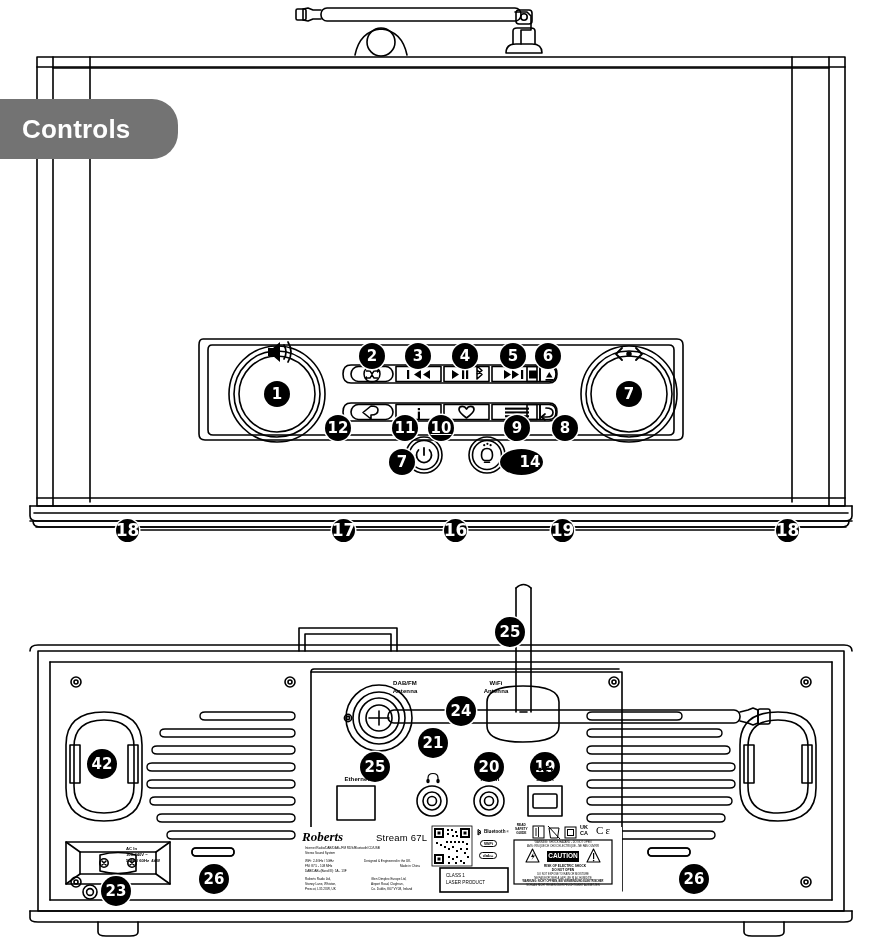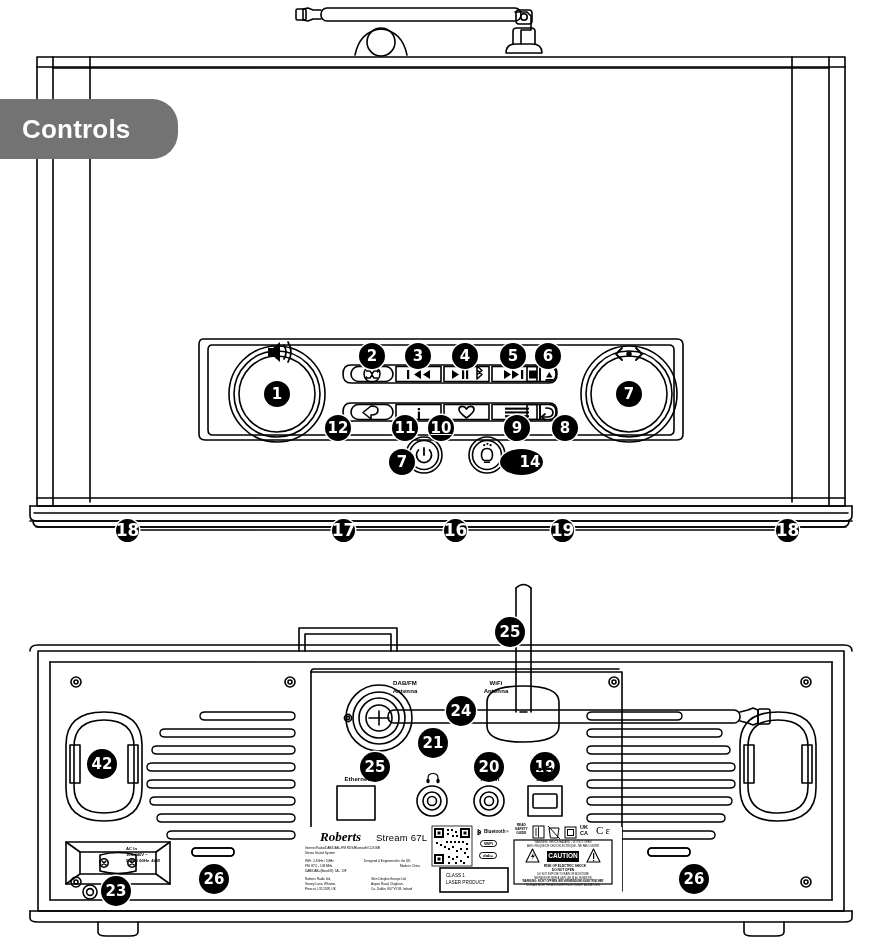--- a/index.html
+++ b/index.html
@@ -501,21 +501,21 @@
     <rect x="9.4" y="1.6" width="2" height="2" stroke="none"></rect>
     <path d="M5 5.5 L6.5 8.5 L8.5 8.5" fill="none"></path>
     <circle cx="9.2" cy="8.5" r="1.2" stroke="none"></circle>
   </g>
 </svg>
 
 <div class="tiny" style="left:126px;top:846px;font-size:4.2px;font-weight:bold;">AC In
 100-240V ~
 50Hz / 60Hz  44W</div>
 
-<div class="brandname" style="left:320px;top:829px;font-style:italic;font-weight:bold;font-size:13px;font-family:'Liberation Serif',serif;">Roberts</div>
+<div class="brandname" style="left:302px;top:829px;font-style:italic;font-weight:bold;font-size:13px;font-family:'Liberation Serif',serif;">Roberts</div>
 <div class="modelname" style="left:376px;top:832px;font-size:9.5px;">Stream 67L</div>
 
 <div class="tiny2" style="left:305px;top:846px;">Internet Radio/DAB/DAB+/FM RDS/Bluetooth/CD/USB</div>
 <div class="tiny2" style="left:305px;top:851px;">Stereo Sound System</div>
 <div class="tiny2" style="left:305px;top:859px;">WiFi: 2.4GHz / 5GHz</div>
 <div class="tiny2" style="left:305px;top:864px;">FM: 87.5 - 108 MHz</div>
 <div class="tiny2" style="left:305px;top:869px;">DAB/DAB+(Band III): 5A - 13F</div>
 <div class="tiny2" style="left:364px;top:859px;">Designed &amp; Engineered in the UK.</div>
 <div class="tiny2" style="left:400px;top:864px;">Made in China</div>
 

